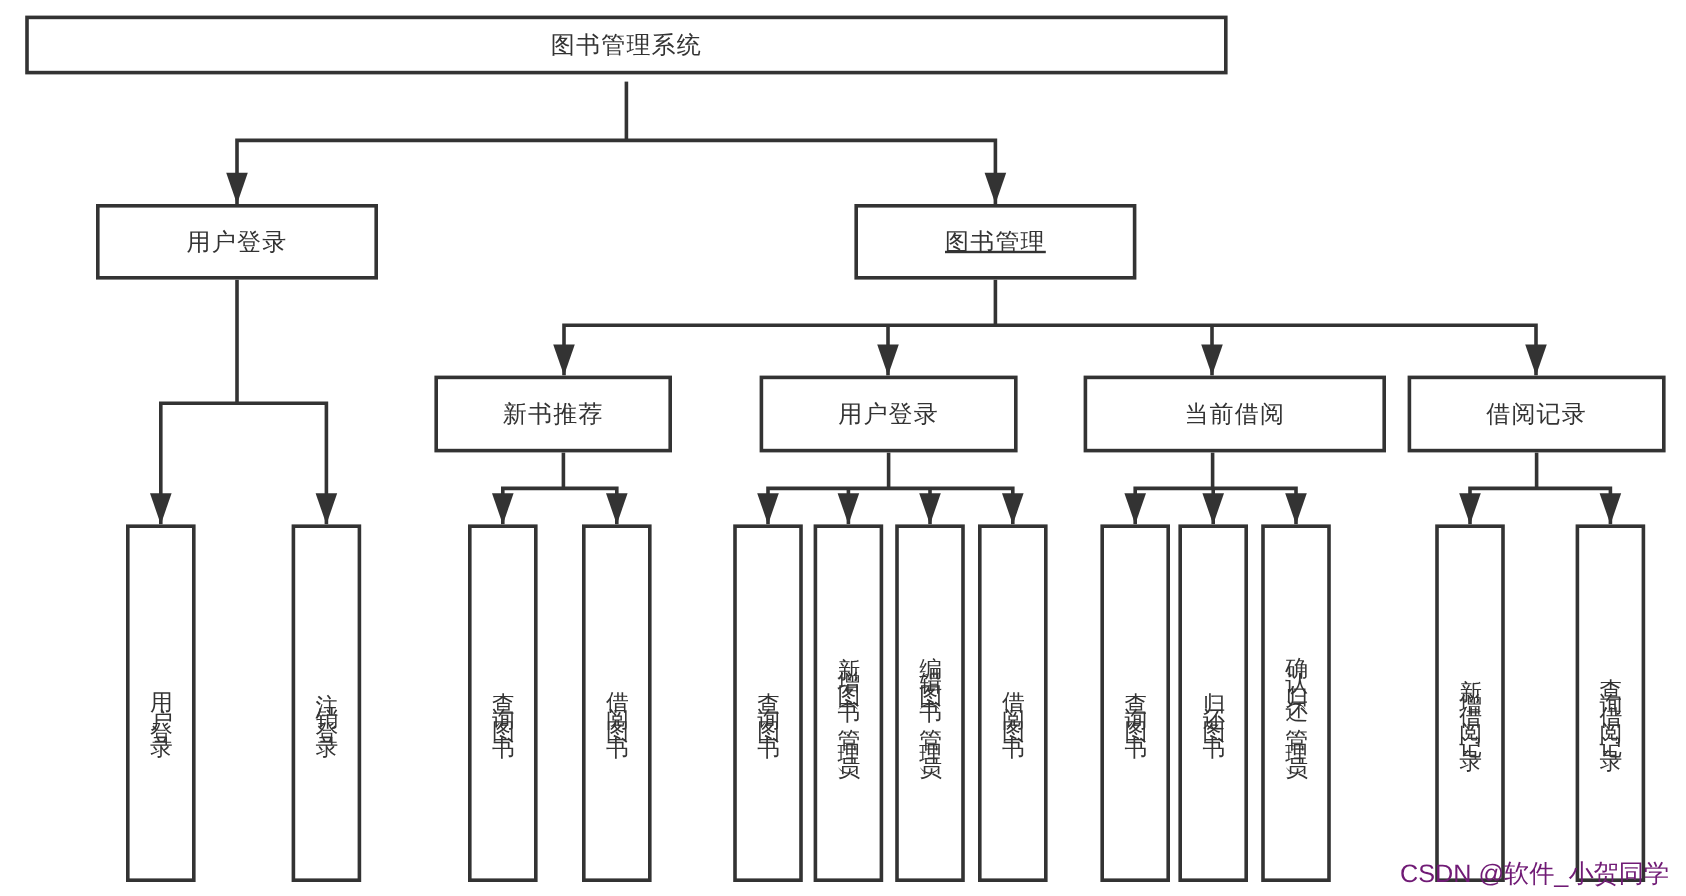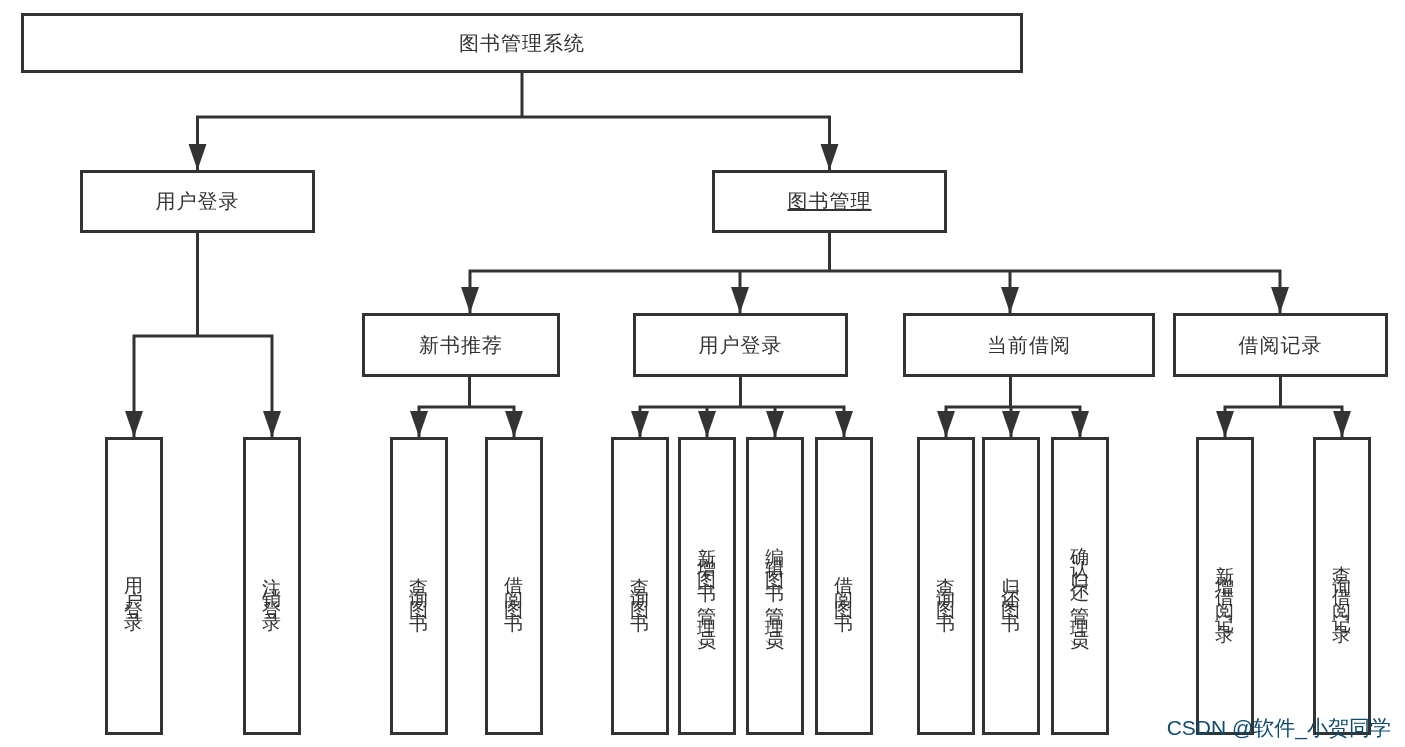--- a/index.html
+++ b/index.html
@@ -48,21 +48,21 @@
     font-size: 19px;
     letter-spacing: 12px;
     color: #333333;
     line-height: 1;
   }
   .watermark {
     position: absolute;
     right: 14px;
     bottom: 5px;
     font-size: 21px;
-    color: #0c4a6e;
+    color: #701a75;
     z-index: 3;
     white-space: nowrap;
   }
   .line {
     stroke: #333333;
     stroke-width: 3;
     fill: none;
   }
   .arrow {
     fill: #333333;
@@ -129,21 +129,21 @@
     </g>
 
     <g>
       <path class="line" d="M1280.5 377 V407"></path>
       <path class="line" d="M1225 437 V407 H1342 V437"></path>
       <polygon class="arrow" points="1216,411 1234,411 1225,437"></polygon>
       <polygon class="arrow" points="1333,411 1351,411 1342,437"></polygon>
     </g>
   </svg>
 
-  <div class="box" style="left:21px; top:13px; width:1002px; height:60px;">
+  <div class="box" style="left:21px; top:13px; width:1002px; height:49px;">
     <span class="hlabel">图书管理系统</span>
   </div>
 
   <div class="box" style="left:80px; top:170px; width:235px; height:63px;">
     <span class="hlabel">用户登录</span>
   </div>
   <div class="box" style="left:712px; top:170px; width:235px; height:63px;text-decoration:underline;">
     <span class="hlabel">图书管理</span>
   </div>
 

